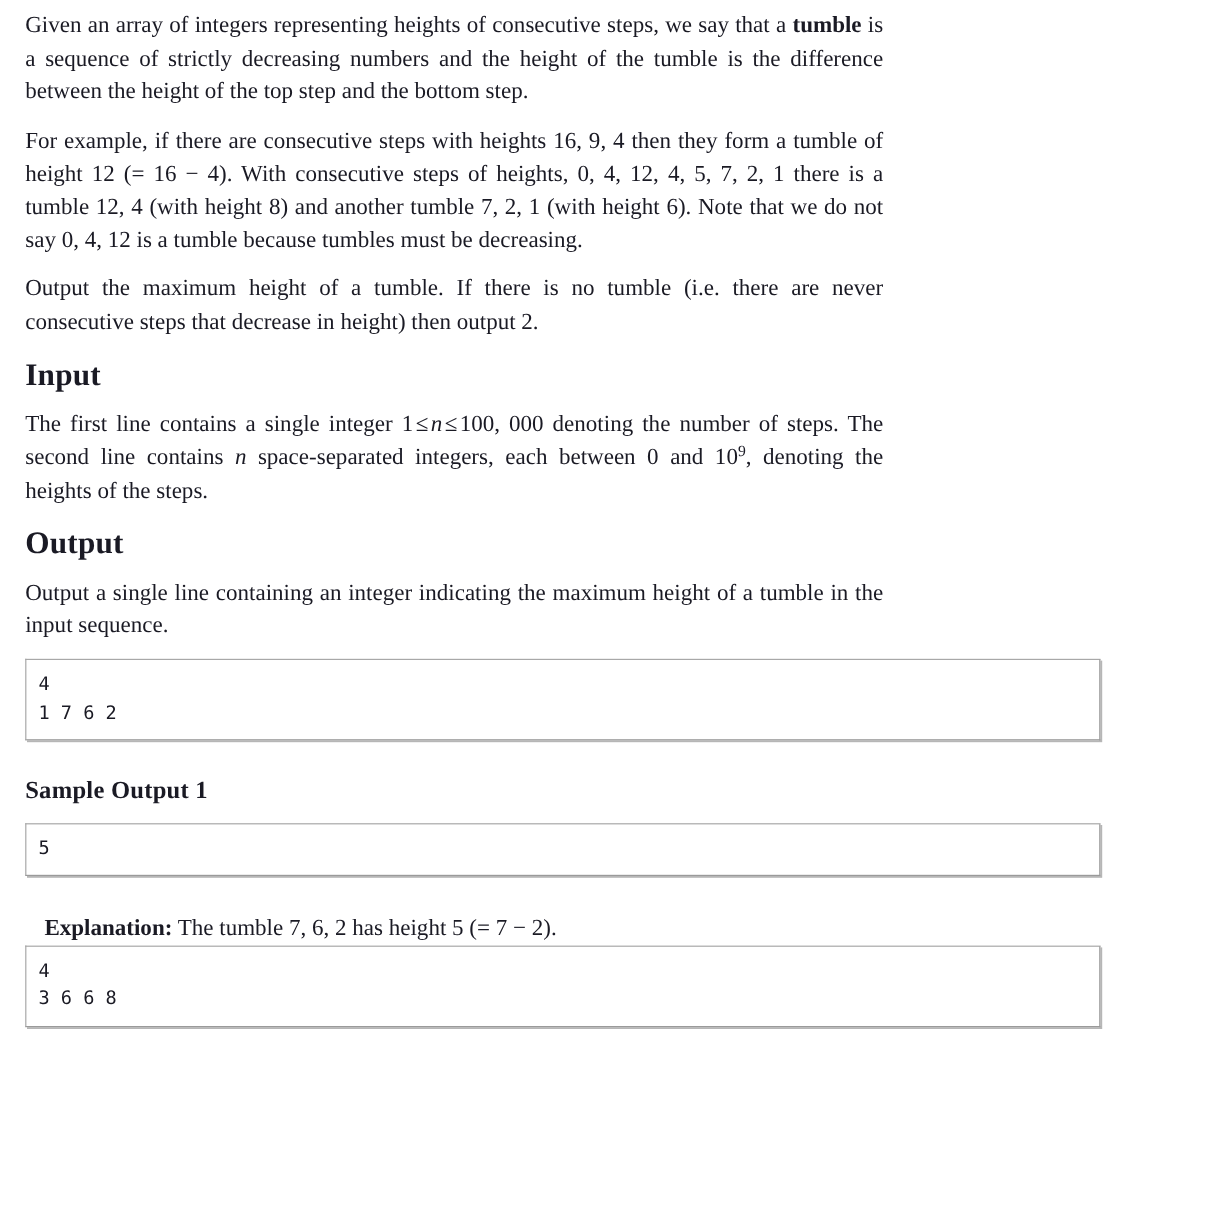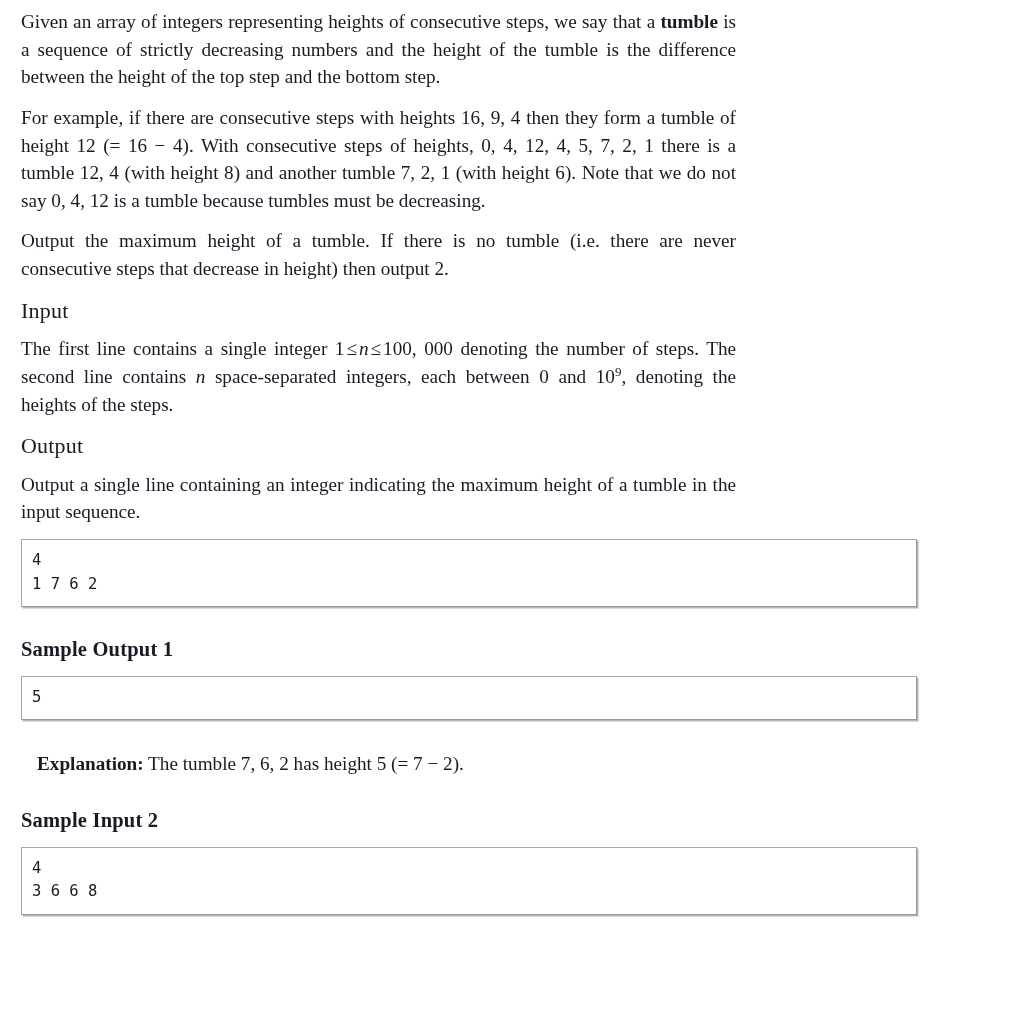--- a/index.html
+++ b/index.html
@@ -27,22 +27,22 @@
     text-align: justify;
     text-justify: inter-word;
     margin: 0 0 13px 0;
     hyphens: auto;
     -webkit-hyphens: auto;
   }
   p.body-text.tight {
     margin-bottom: 11px;
   }
   h2.section-heading {
-    font-size: 22px;
-    font-weight: normal;
+    font-size: 26px;
+    font-weight: bold;
     margin: 14px 0 11px 0;
     line-height: 1.25;
     letter-spacing: 0.2px;
   }
   h2.sample-heading {
     font-size: 20.5px;
     font-weight: bold;
     margin: 30px 0 13px 0;
     line-height: 1.25;
     letter-spacing: 0.2px;
@@ -120,19 +120,18 @@
 
   <div class="codebox double">4
 1 7 6 2</div>
 
   <h2 class="sample-heading">Sample Output 1</h2>
 
   <div class="codebox single">5</div>
 
   <p class="explanation"><span class="lead">Explanation:</span><span> The tumble 7, 6, 2 has height 5 (</span><span class="mathnum">= 7 − 2</span><span>).</span></p>
 
-  <h2 class="sample-heading">Sample Input 2</h2>
 
   <div class="codebox double">4
 3 6 6 8</div>
 
 
 </div>
 
 </body></html>

